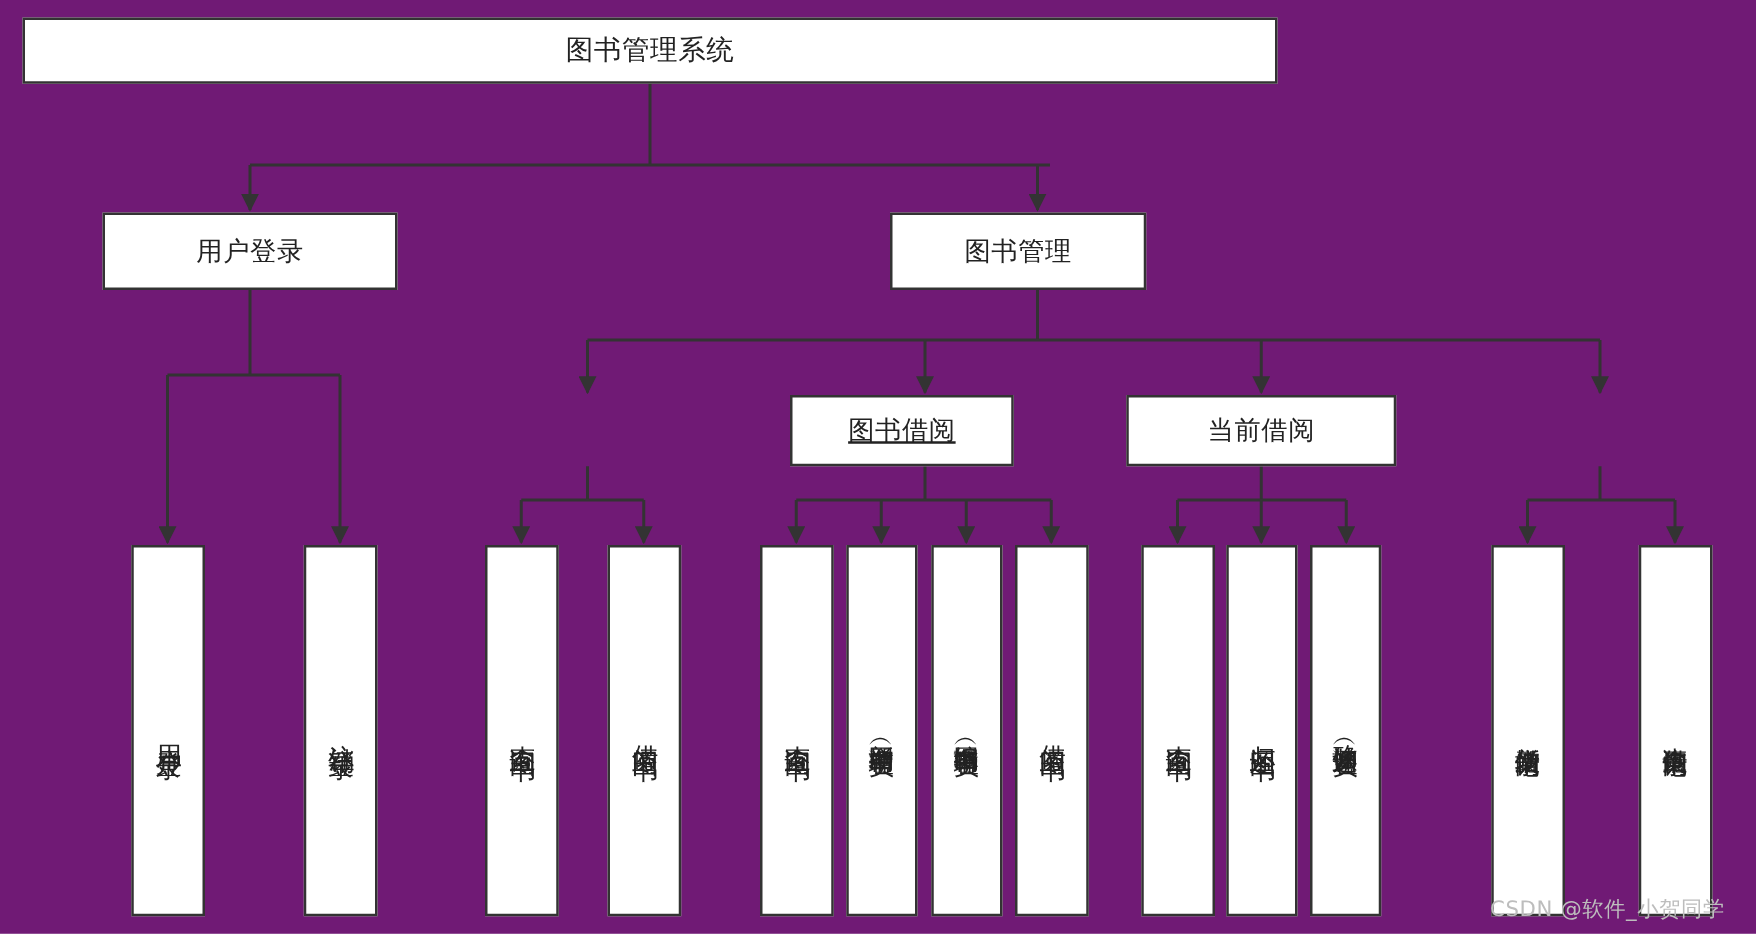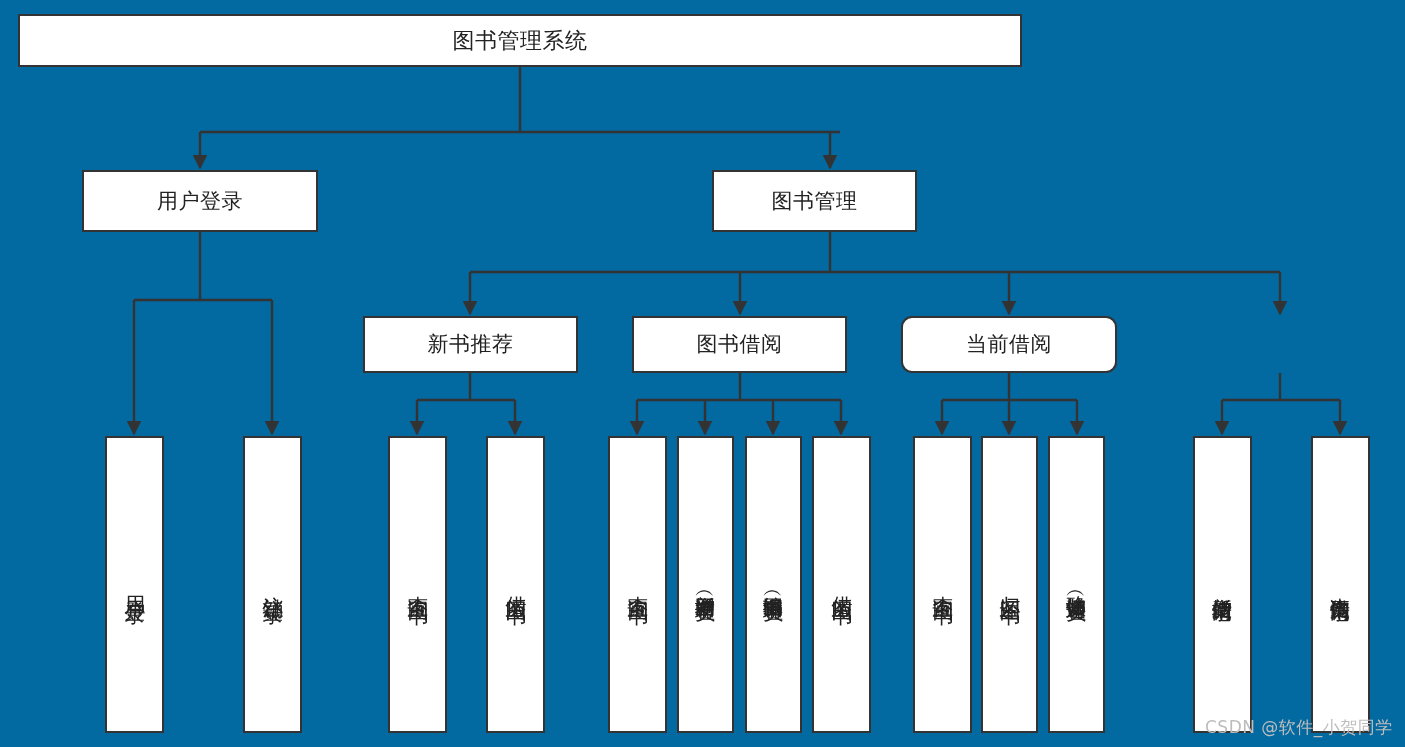--- a/index.html
+++ b/index.html
@@ -11,21 +11,21 @@
   body {
     width: 1405px;
     height: 747px;
     overflow: hidden;
     font-family: "DejaVu Sans", "Liberation Sans", sans-serif;
   }
   #diagram-root {
     position: relative;
     width: 1405px;
     height: 747px;
-    background: #0369a1;
+    background: #701a75;
   }
   svg#connectors {
     position: absolute;
     left: 0;
     top: 0;
     width: 1405px;
     height: 747px;
     pointer-events: none;
   }
   .node {
@@ -144,29 +144,26 @@
   </div>
 
   <div class="node horizontal" style="left:82px; top:170px; width:236px; height:62px;">
     <span class="node-label">用户登录</span>
   </div>
 
   <div class="node horizontal" style="left:712px; top:170px; width:205px; height:62px;">
     <span class="node-label">图书管理</span>
   </div>
 
-  <div class="node horizontal" style="left:363px; top:316px; width:215px; height:57px;">
-    <span class="node-label">新书推荐</span>
-  </div>
-
-  <div class="node horizontal" style="left:632px; top:316px; width:215px; height:57px;">
+
+  <div class="node horizontal" style="left:632px; top:316px; width:179px; height:57px;text-decoration:underline;">
     <span class="node-label">图书借阅</span>
   </div>
 
-  <div class="node horizontal" style="left:901px; top:316px; width:216px; height:57px;border-radius:11px;">
+  <div class="node horizontal" style="left:901px; top:316px; width:216px; height:57px;">
     <span class="node-label">当前借阅</span>
   </div>
 
 
   <div class="node vertical" style="left:105px; top:436px; width:59px; height:297px;">
     <span class="node-label">用户登录</span>
   </div>
 
   <div class="node vertical" style="left:243px; top:436px; width:59px; height:297px;">
     <span class="node-label">注销登录</span>
@@ -209,15 +206,15 @@
   </div>
 
   <div class="node vertical tall-text" style="left:1193px; top:436px; width:59px; height:297px;">
     <span class="node-label">新增借阅记录</span>
   </div>
 
   <div class="node vertical tall-text" style="left:1311px; top:436px; width:59px; height:297px;">
     <span class="node-label">查询借阅记录</span>
   </div>
 
-  <div class="watermark" style="left:1192px; top:716px;margin-left:13px;">CSDN @软件_小贺同学</div>
+  <div class="watermark" style="left:1192px; top:716px;">CSDN @软件_小贺同学</div>
 
 </div>
 
 </body></html>

